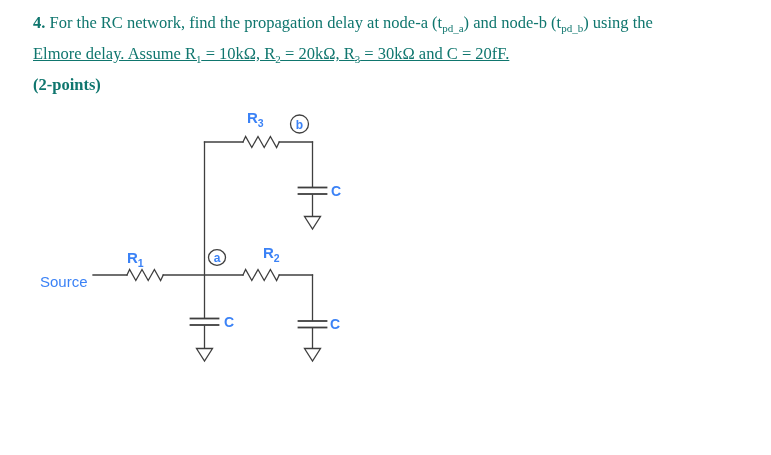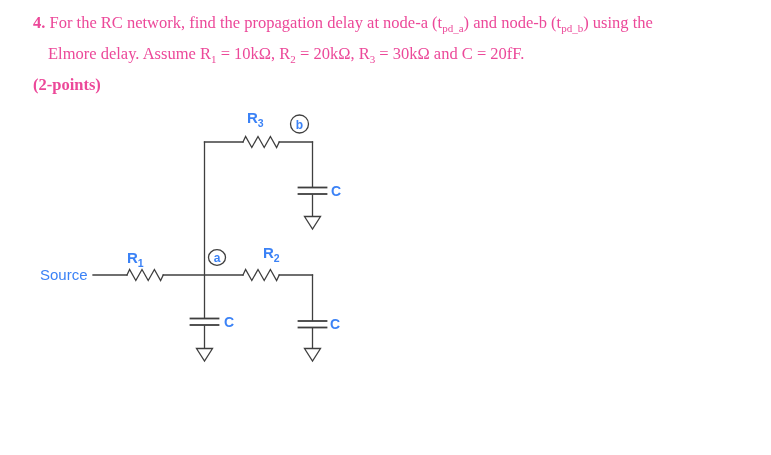--- a/index.html
+++ b/index.html
@@ -1,30 +1,30 @@
 <!DOCTYPE html>
 <html><head>
 <meta charset="utf-8">
 <style>
   html,body{margin:0;padding:0;background:#ffffff;}
   body{width:771px;height:455px;font-family:"Liberation Serif",serif;}
   .page{position:relative;width:771px;height:455px;background:#ffffff;overflow:hidden;}
 
   
-  .problem{position:absolute;left:33px;top:7px;right:40px;font-size:16.5px;line-height:31px;color:#ec4899;}
+  .problem{position:absolute;left:33px;top:7px;right:40px;font-size:16.5px;line-height:31px;color:#0f766e;}
   .pline{white-space:nowrap;}
-  .pline.indent{margin-left:15px;}
+  .pline.indent{text-decoration:underline;}
   .pline .b{font-weight:bold;}
   .problem sub{font-size:11px;line-height:0;}
   .points-line{font-weight:bold;white-space:nowrap;}
 
   
   .circuit-svg{position:absolute;left:0;top:0;}
   .clabel{position:absolute;font-family:"Liberation Sans",sans-serif;color:#3b82f6;line-height:1;}
-  .source{font-size:15px;font-weight:400;}
+  .source{font-size:15px;font-weight:400;margin-top:7px;}
   .rlabel{font-size:15px;font-weight:700;}
   .rlabel sub{font-size:10.5px;line-height:0;}
   .caplabel{font-size:14px;font-weight:700;}
   .nodelabel{font-size:12px;font-weight:700;width:17px;text-align:center;}
 </style>
 </head>
 <body>
 
 <div class="page">
 

